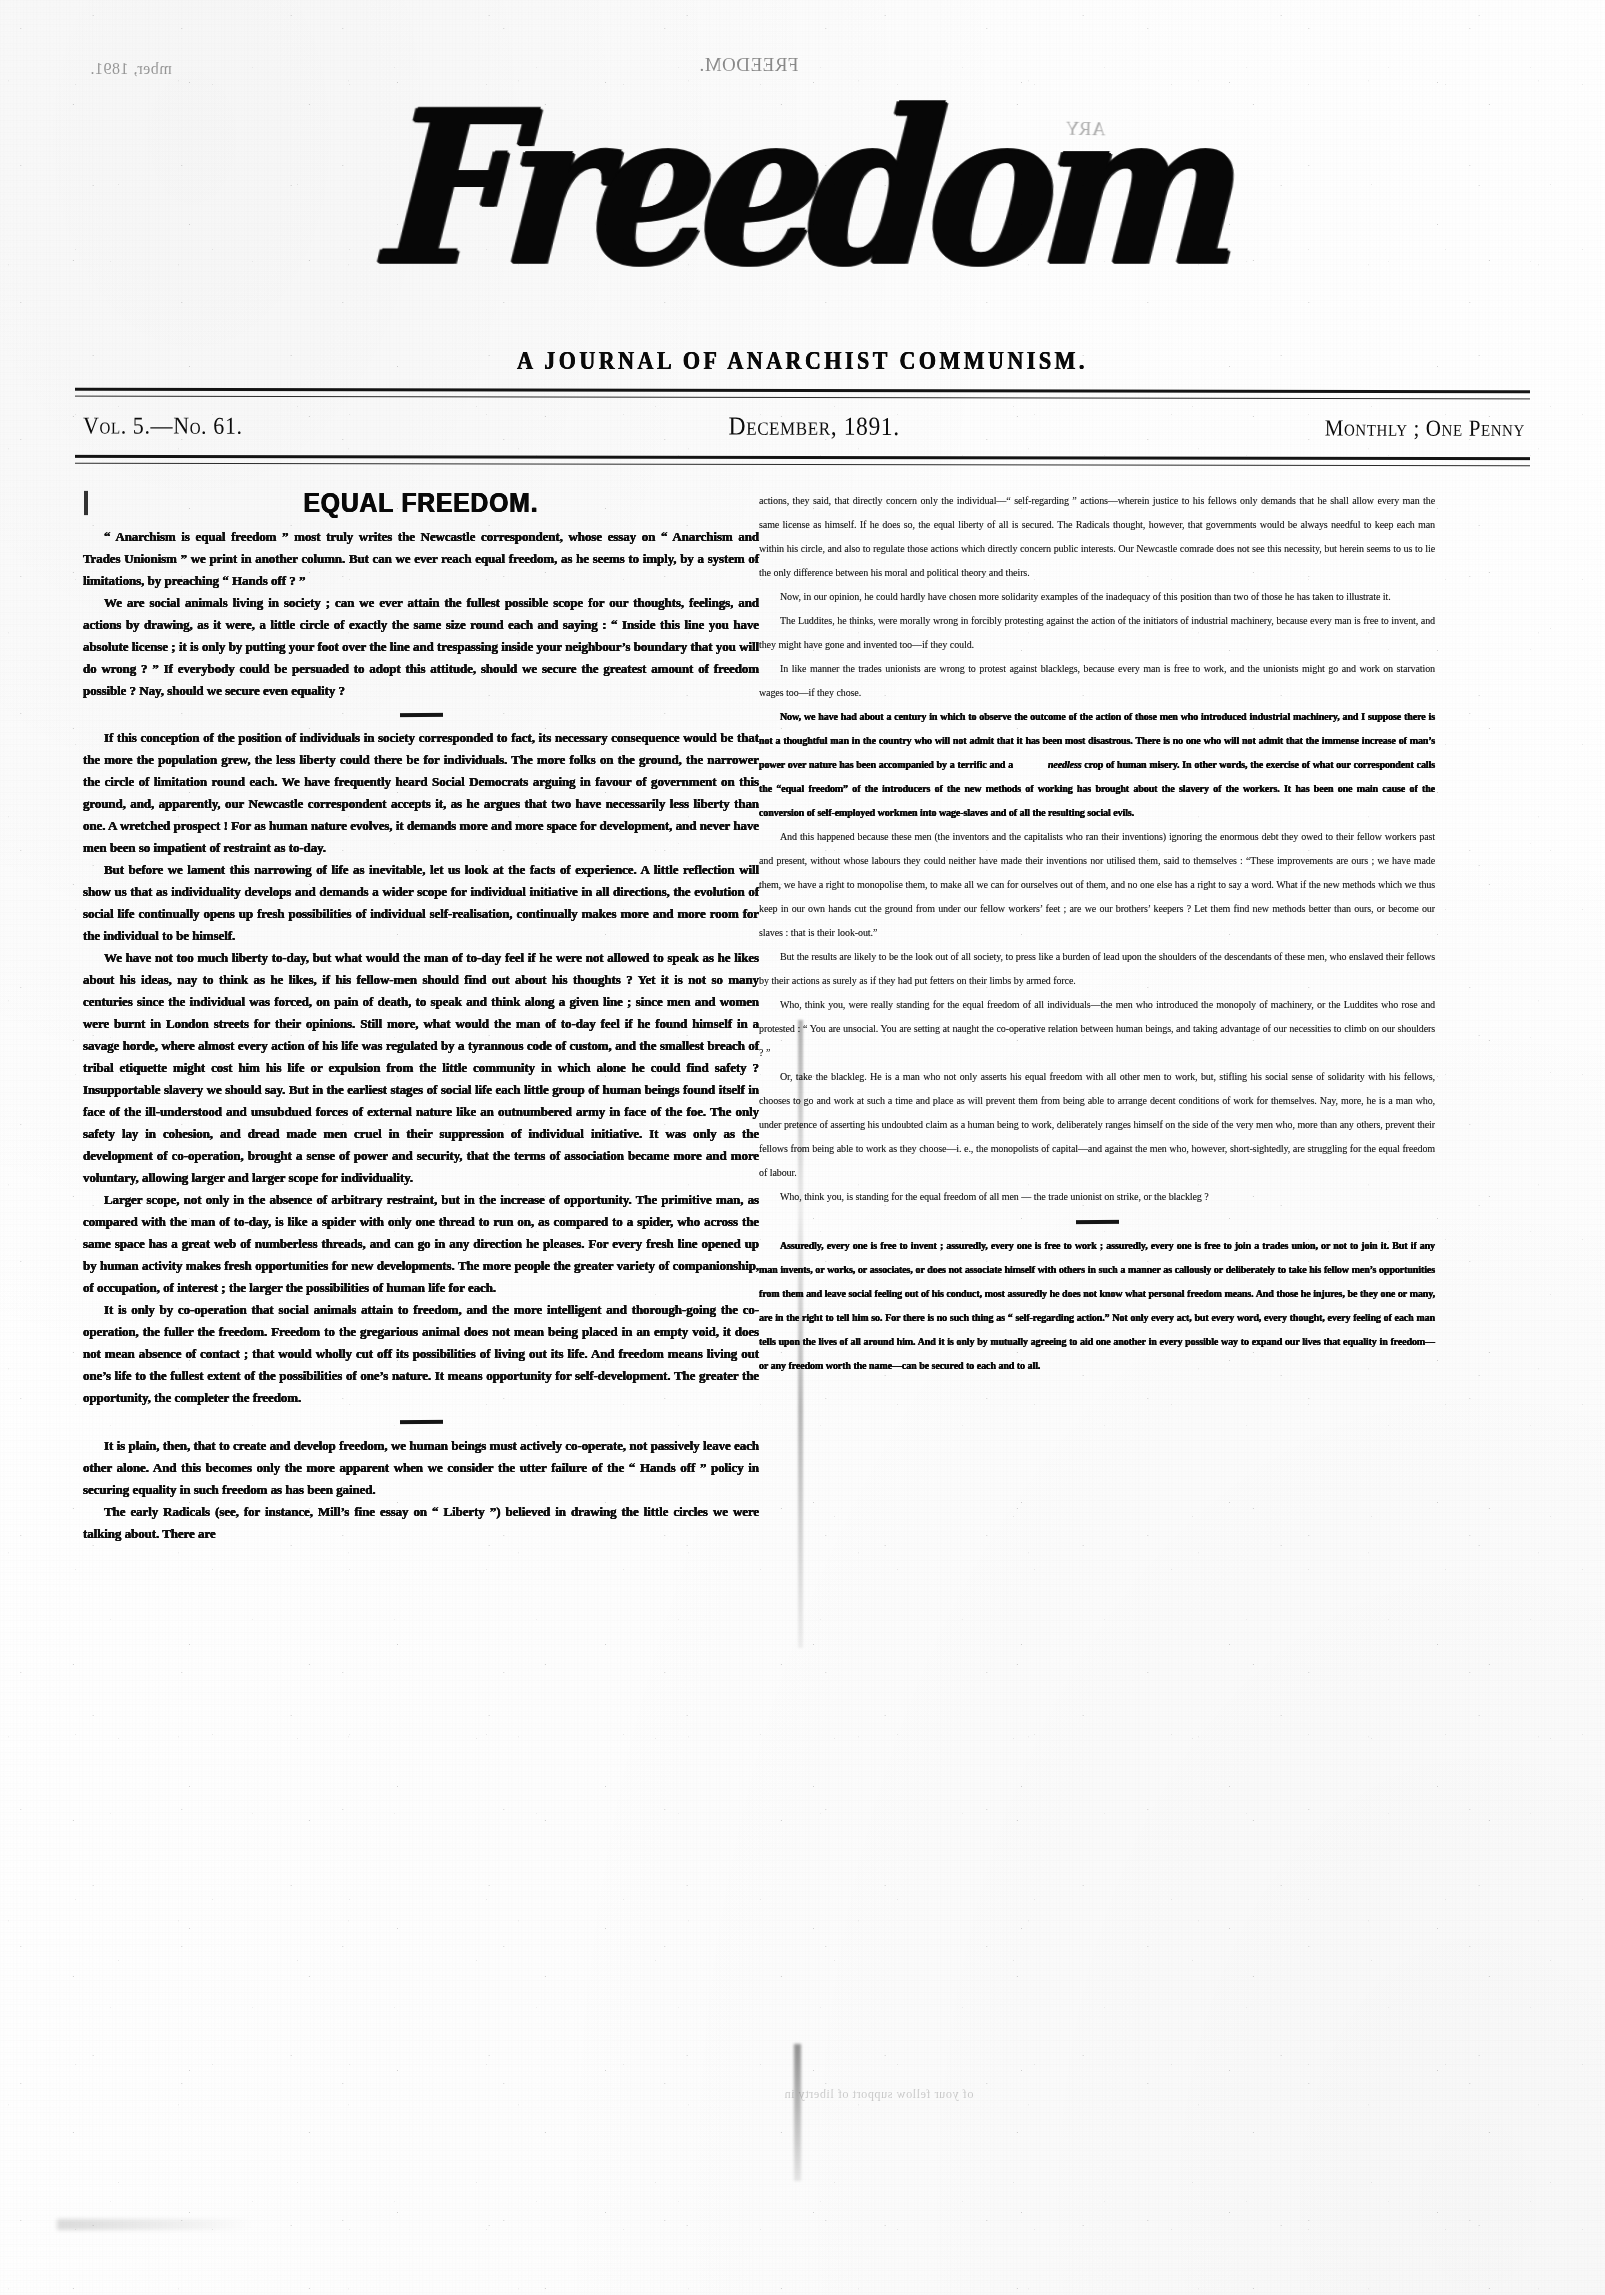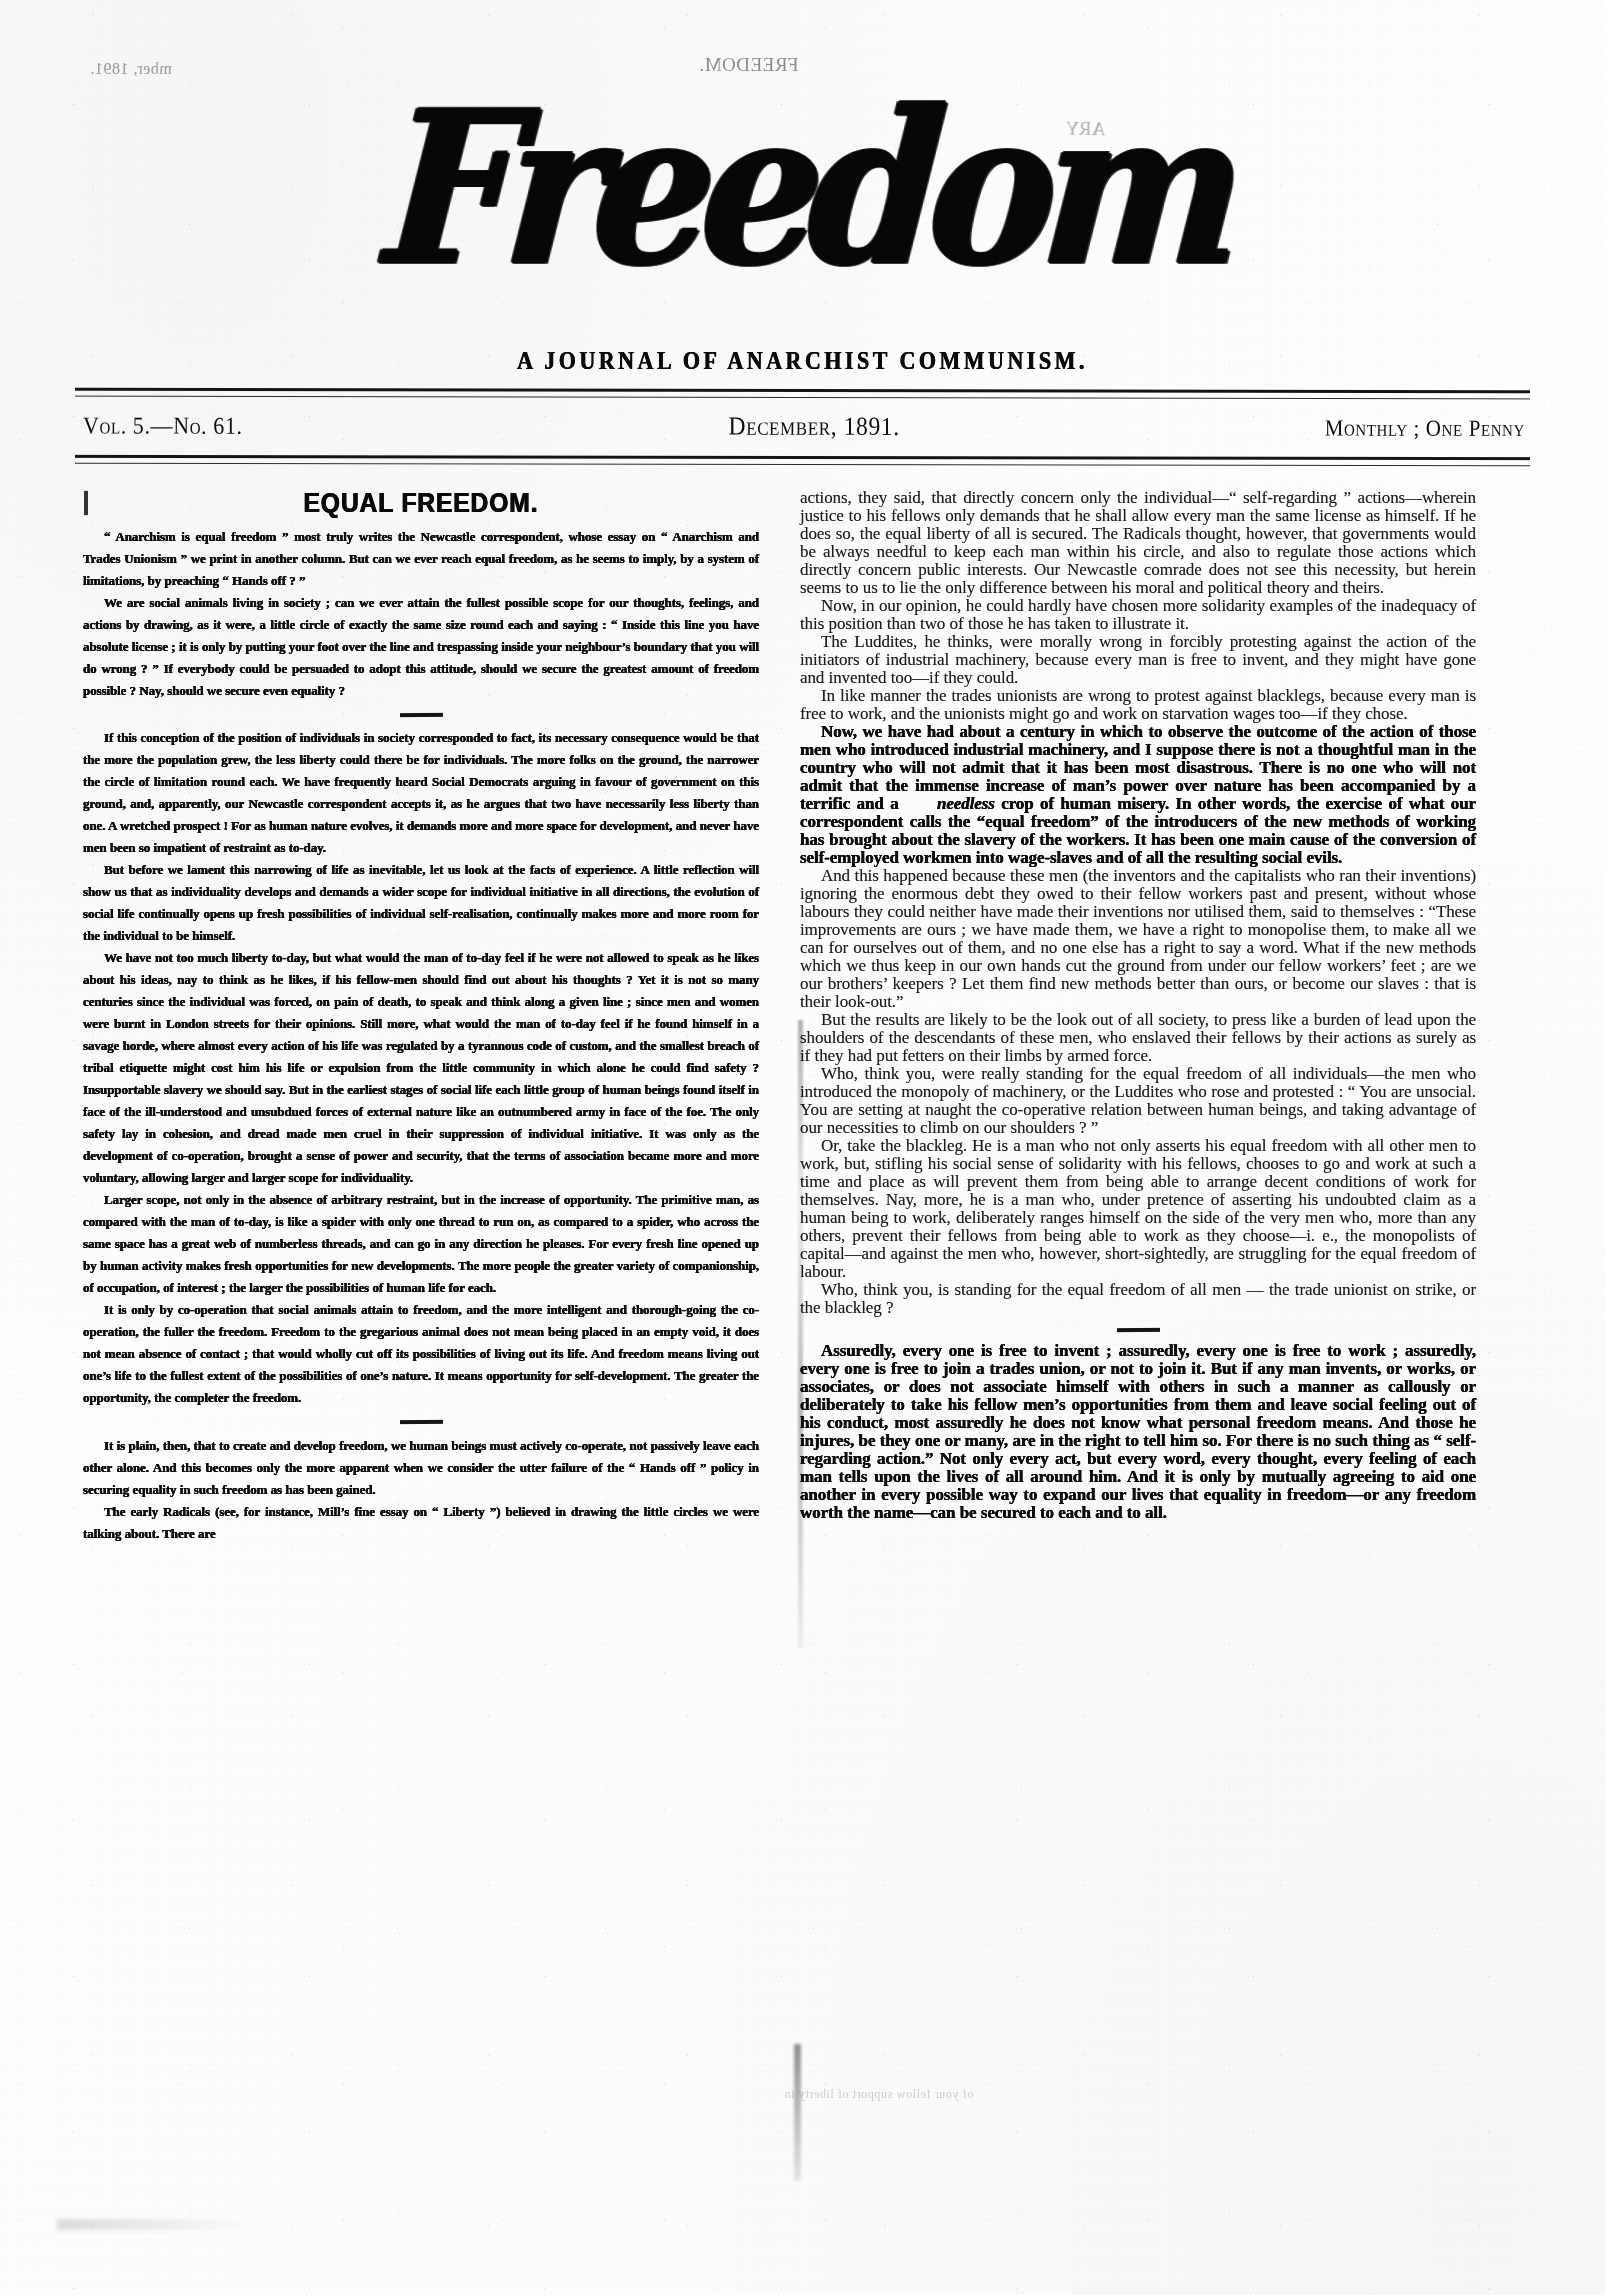--- a/index.html
+++ b/index.html
@@ -160,21 +160,20 @@
   #issue-line .date { font-size: 23.6px; margin-left: 61px; }
   #issue-line .price { font-size: 21px; }
 
   
   #columns {
     position: absolute;
     top: 489px;
     left: 83px;
     width: 1445px;
     display: flex;
-    gap: 41px;
   }
   .col { width: 676px; }
 
   .col h2.headline {
     margin: 0 0 9.4px 0;
     text-align: center;
     font-family: "Liberation Sans", "DejaVu Sans", sans-serif;
     font-size: 24.6px;
     font-weight: 700;
     letter-spacing: 0.9px;
@@ -209,22 +208,22 @@
     hyphens: auto;
     -webkit-hyphens: auto;
     text-shadow: 0.2px 0 0 rgba(16,16,16,.55), -0.1px 0 0 rgba(16,16,16,.4);
   }
   p.body.noindent { text-indent: 0; }
   p.body.heavy {
     font-weight: 700;
     text-shadow: 0.2px 0 0 #101010, -0.2px 0 0 #101010, 0 0.2px 0 rgba(16,16,16,.6);
   }
   .col.right p.body {
-    font-size: 17px;
-    line-height: 18px;
+    font-size: 10px;
+    line-height: 24px;
     color: #1a1a1a;
     text-shadow: 0.1px 0 0 rgba(26,26,26,.45);
   }
   .col.right p.body.dark {
     color: #0d0d0d;
     font-weight: 700;
     text-shadow: 0.2px 0 0 #0d0d0d, -0.2px 0 0 #0d0d0d;
   }
   em.it { font-style: italic; margin-left: 32px; }
 

